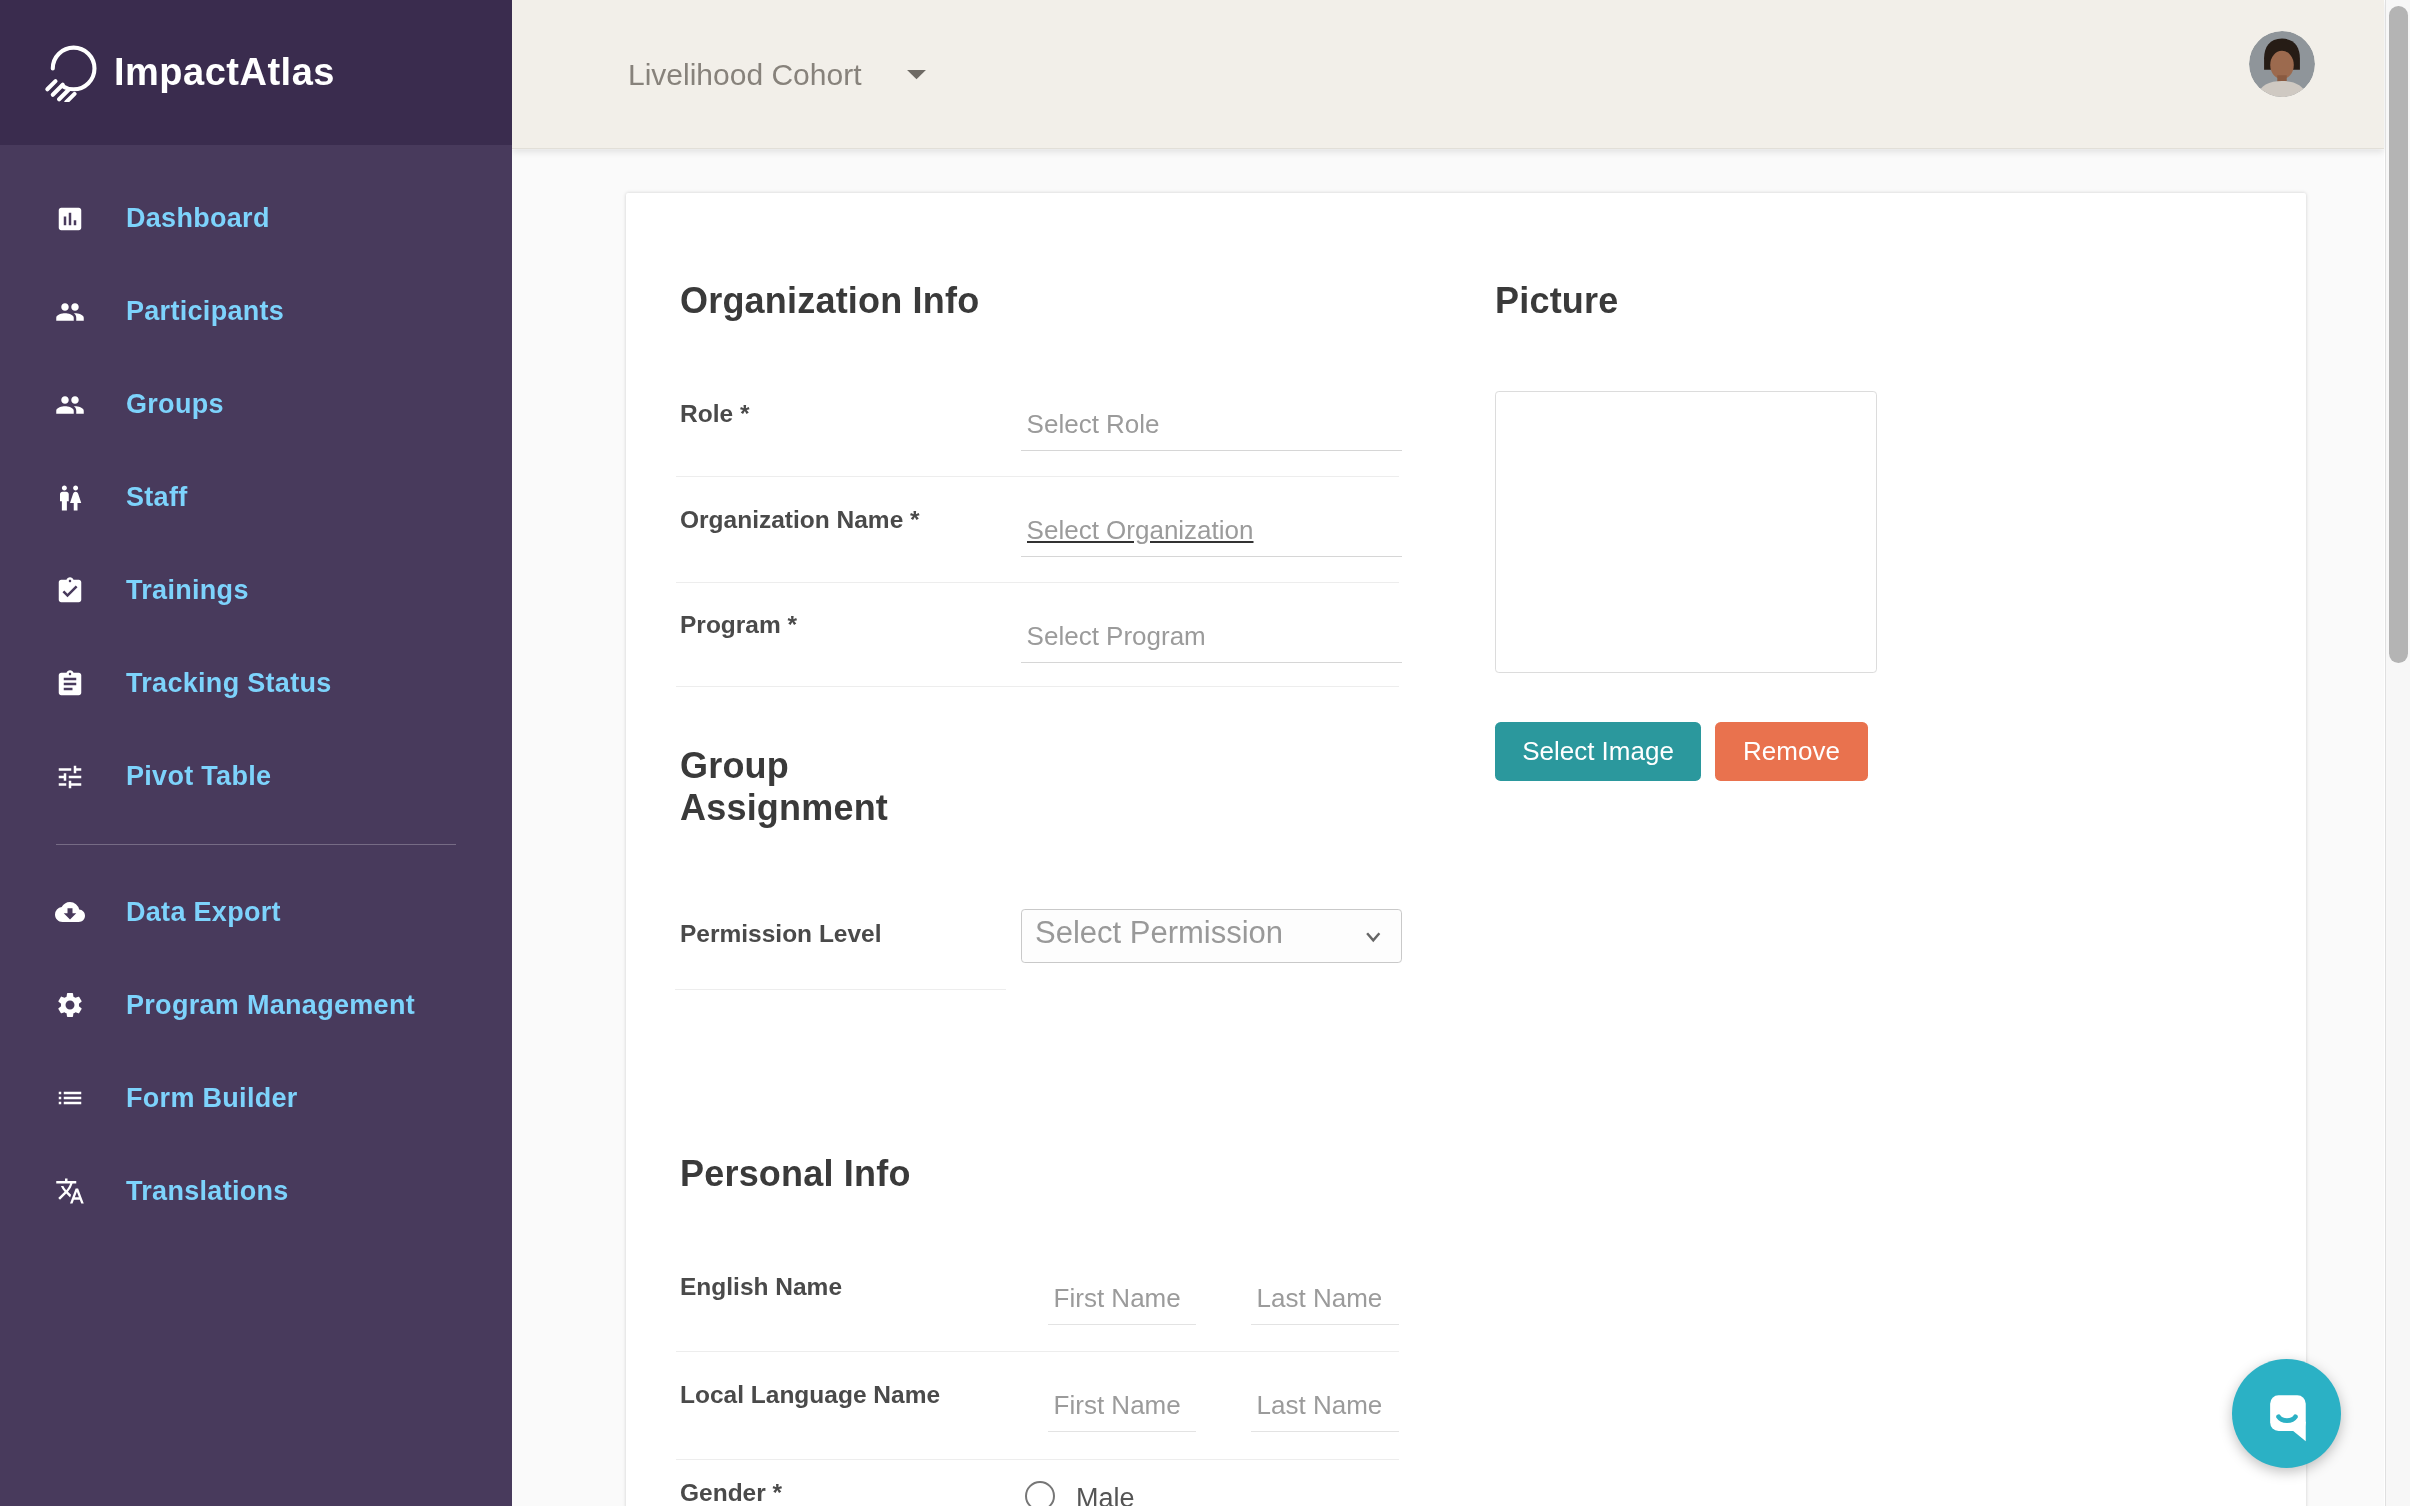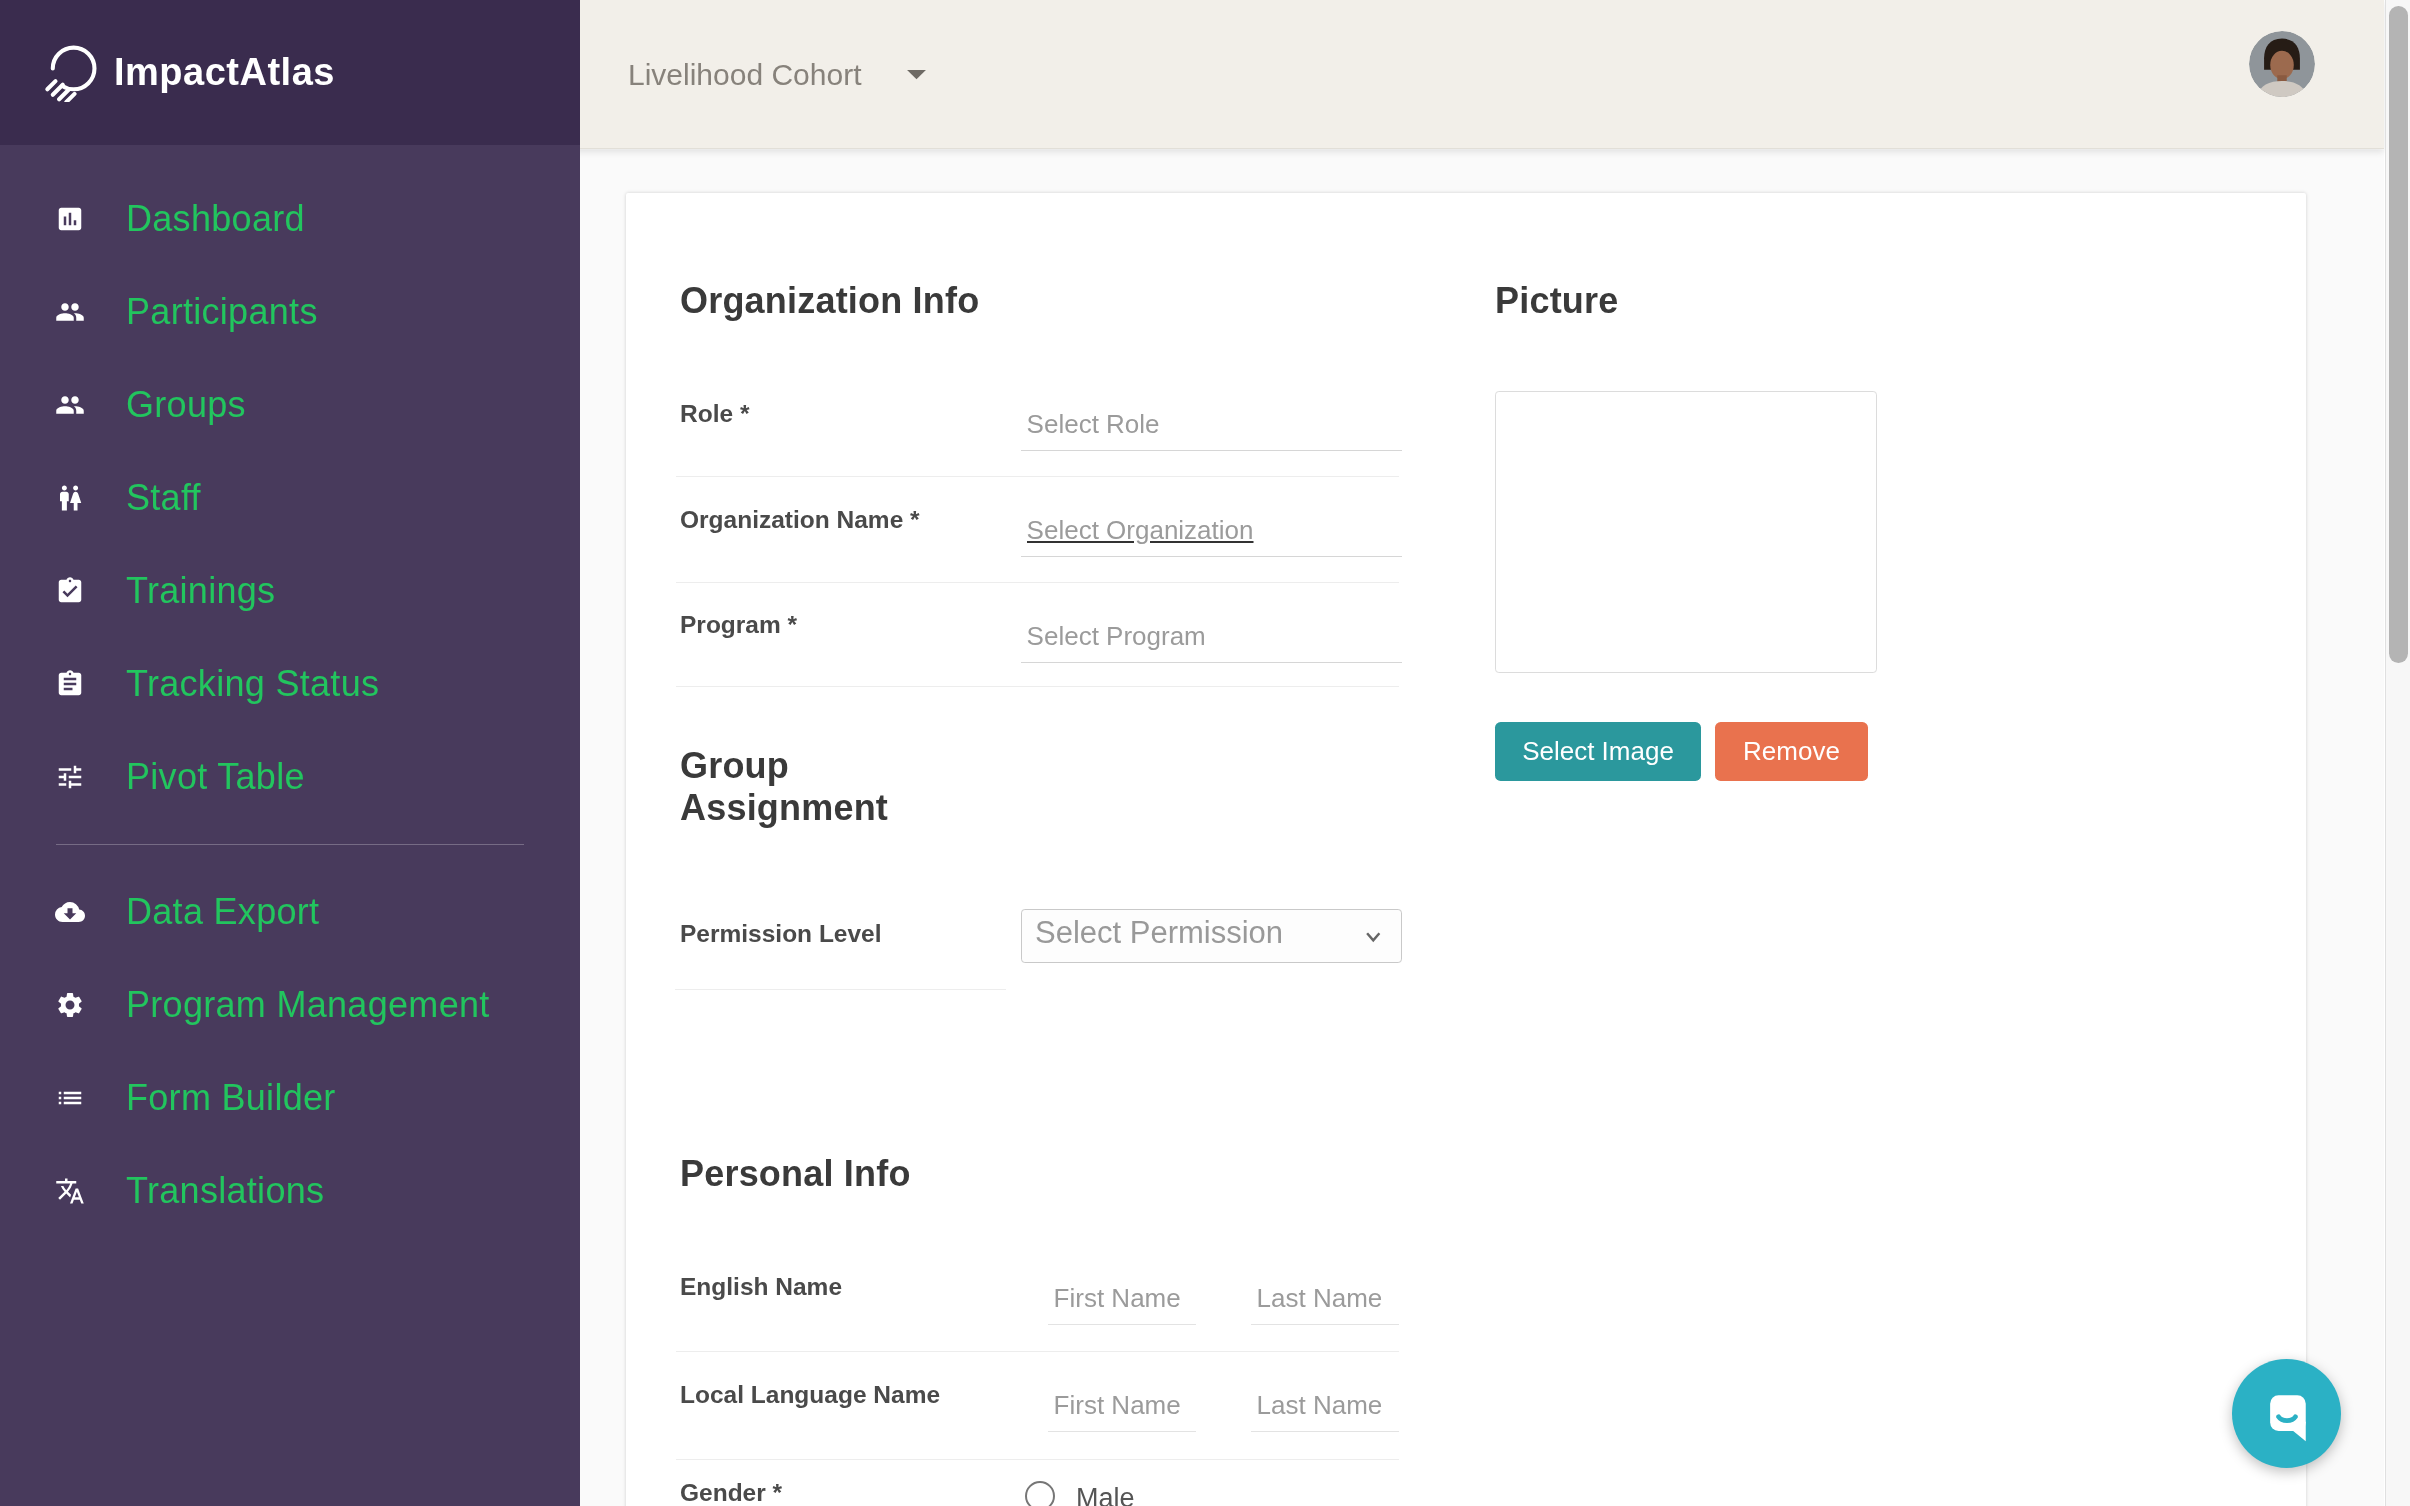--- a/index.html
+++ b/index.html
@@ -6,29 +6,29 @@
     --sidebar-bg:#483a5c; --sidebar-header-bg:#3a2c4e; --topbar-bg:#f2efe9;
     --content-bg:#fafafa; --teal:#2b989d; --orange:#e9724e; --chat:#2bb1c5;
     --text-heading:#3a3a3a; --text-label:#4a4a4a; --placeholder:#9b9b9b;
   }
   *{margin:0;padding:0;box-sizing:border-box;}
   html,body{width:2411px;height:1507px;overflow:hidden;background:#fff;
     font-family:"Liberation Sans","DejaVu Sans",sans-serif;}
   .viewport{position:relative;width:2411px;height:1507px;overflow:hidden;}
 
   
-  .sidebar{position:absolute;left:0;top:0;width:580px;height:1507px;background:var(--sidebar-bg);z-index:5;}
+  .sidebar{position:absolute;left:0;top:0;width:512px;height:1507px;background:var(--sidebar-bg);z-index:5;}
   .sidebar-header{height:145px;background:var(--sidebar-header-bg);display:flex;align-items:center;padding-left:41px;}
   .logo-icon{width:58px;height:58px;flex:0 0 auto;}
   .logo-text{color:#fff;font-size:38px;font-weight:600;letter-spacing:0.5px;margin-left:15px;}
   .nav{padding-top:27px;}
   .nav-item{height:93px;display:flex;align-items:center;padding-left:55px;cursor:pointer;}
   .nav-icon{width:30px;height:30px;flex:0 0 auto;display:flex;align-items:center;justify-content:center;}
   .nav-icon svg{width:30px;height:30px;fill:#fff;}
-  .nav-label{color:#22c55e;font-size:36px;font-weight:400;margin-left:41px;letter-spacing:0.3px;}
+  .nav-label{color:#7dd3fc;font-size:27px;font-weight:700;margin-left:41px;letter-spacing:0.3px;}
   .nav-divider{height:0.9px;background:rgba(255,255,255,.25);margin:21px 56px;}
 
   
   .topbar{position:absolute;left:512px;top:0;width:1872px;height:149px;background:var(--topbar-bg);
     border-bottom:0.9px solid #e2dfd8;box-shadow:0 2.8px 6.6px rgba(0,0,0,.10);z-index:4;}
   .cohort{position:absolute;left:116px;top:0;height:149px;display:flex;align-items:center;cursor:pointer;}
   .cohort-label{font-size:30px;color:#87827b;}
   .caret-icon{margin-left:45px;width:21px;height:11.3px;}
   .avatar{position:absolute;left:1737px;top:31px;width:66px;height:66px;border-radius:50%;overflow:hidden;cursor:pointer;}
 

